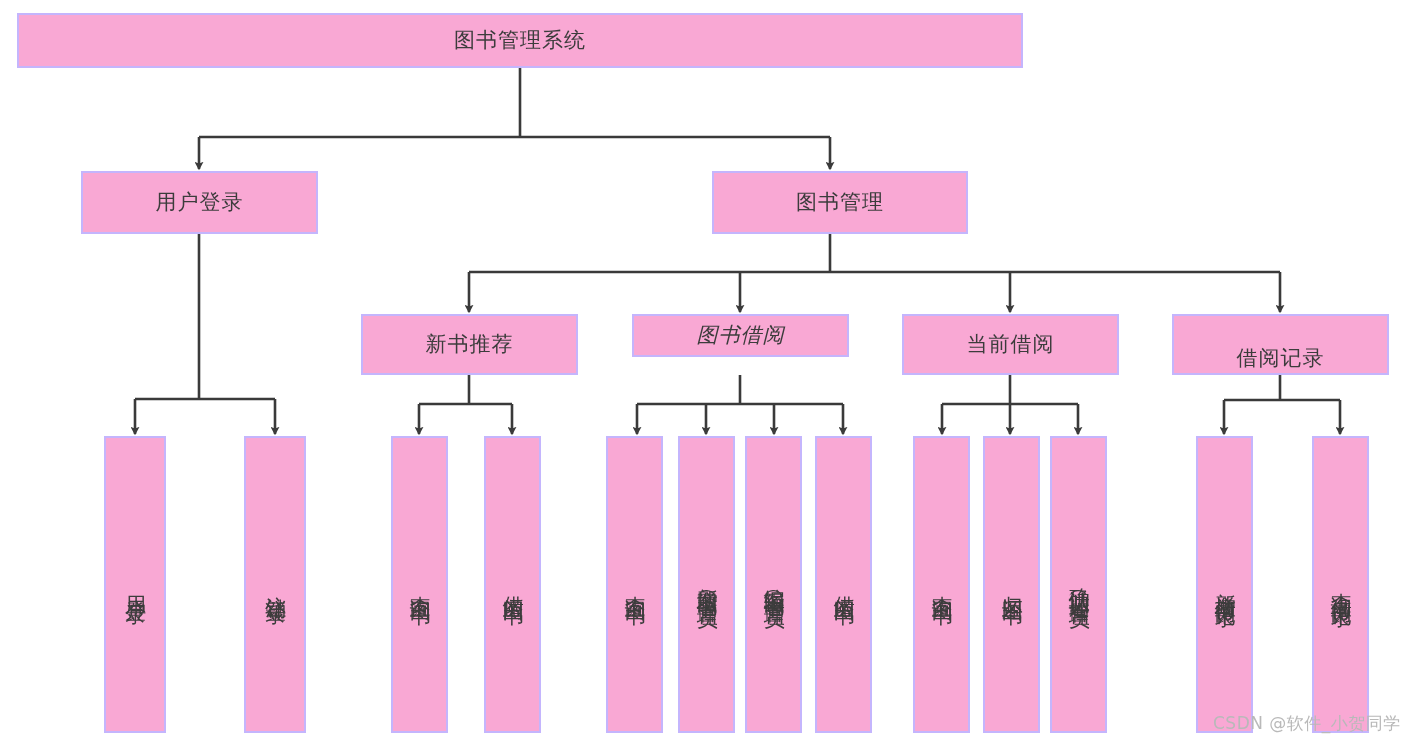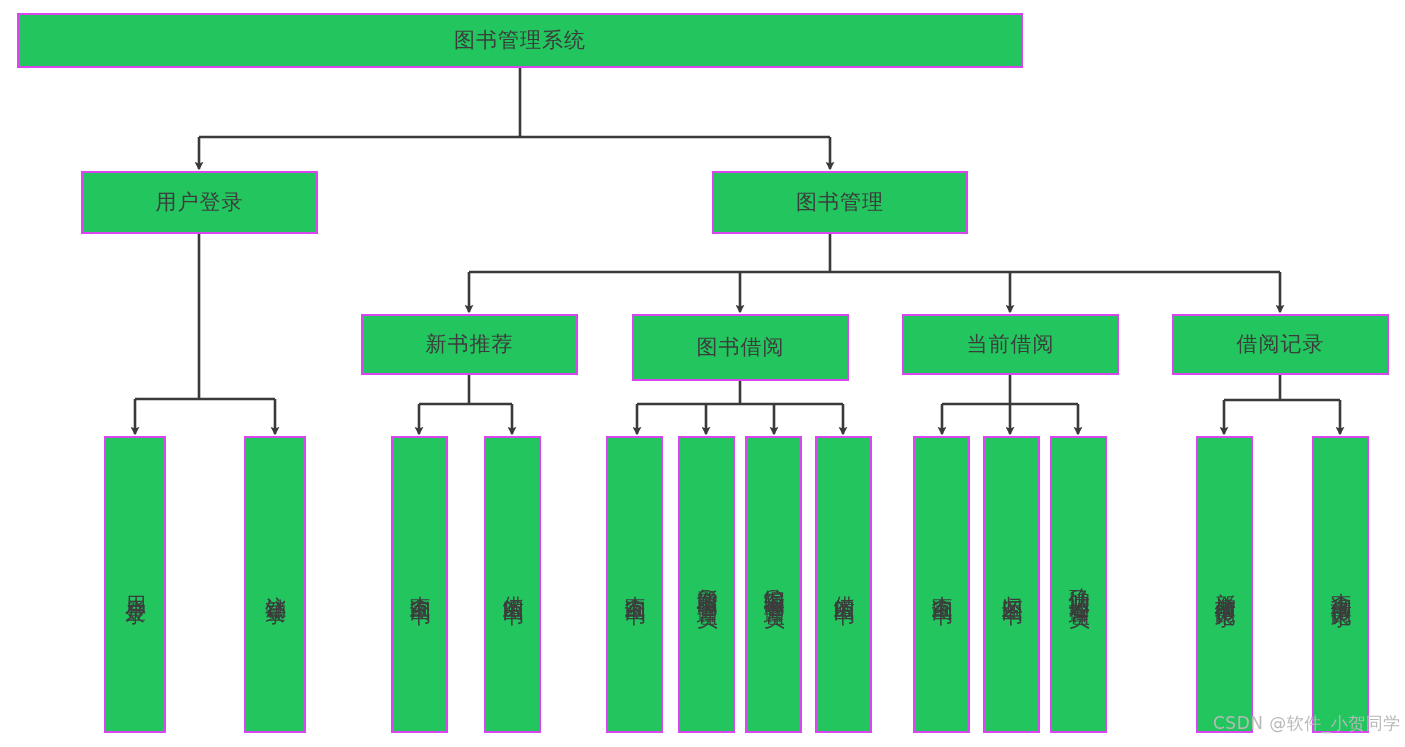--- a/index.html
+++ b/index.html
@@ -20,22 +20,22 @@
   #connector-layer {
     position: absolute;
     left: 0;
     top: 0;
     width: 1405px;
     height: 747px;
   }
   .node {
     position: absolute;
     box-sizing: border-box;
-    background: #22c55e;
-    border: 2px solid #d946ef;
+    background: #f9a8d4;
+    border: 2px solid #c4b5fd;
     display: flex;
     align-items: center;
     justify-content: center;
     z-index: 2;
   }
   .node-label {
     color: #3c3c3c;
     font-size: 21px;
     line-height: 1.32;
     letter-spacing: 1px;
@@ -124,27 +124,27 @@
   <div class="node" style="left:81px; top:171px; width:237px; height:63px;">
     <span class="node-label">用户登录</span>
   </div>
   <div class="node" style="left:712px; top:171px; width:256px; height:63px;">
     <span class="node-label">图书管理</span>
   </div>
 
   <div class="node" style="left:361px; top:314px; width:217px; height:61px;">
     <span class="node-label">新书推荐</span>
   </div>
-  <div class="node" style="left:632px; top:314px; width:217px; height:67px;">
+  <div class="node" style="left:632px; top:314px; width:217px; height:43px;font-style:italic;">
     <span class="node-label">图书借阅</span>
   </div>
   <div class="node" style="left:902px; top:314px; width:217px; height:61px;">
     <span class="node-label">当前借阅</span>
   </div>
-  <div class="node" style="left:1172px; top:314px; width:217px; height:61px;">
+  <div class="node" style="left:1172px; top:314px; width:217px; height:61px;align-items:flex-end;">
     <span class="node-label">借阅记录</span>
   </div>
 
   <div class="node vertical" style="left:104px; top:436px; width:62px; height:297px;">
     <span class="node-label">用户登录</span>
   </div>
   <div class="node vertical" style="left:244px; top:436px; width:62px; height:297px;">
     <span class="node-label">注销登录</span>
   </div>
   <div class="node vertical" style="left:391px; top:436px; width:57px; height:297px;">

